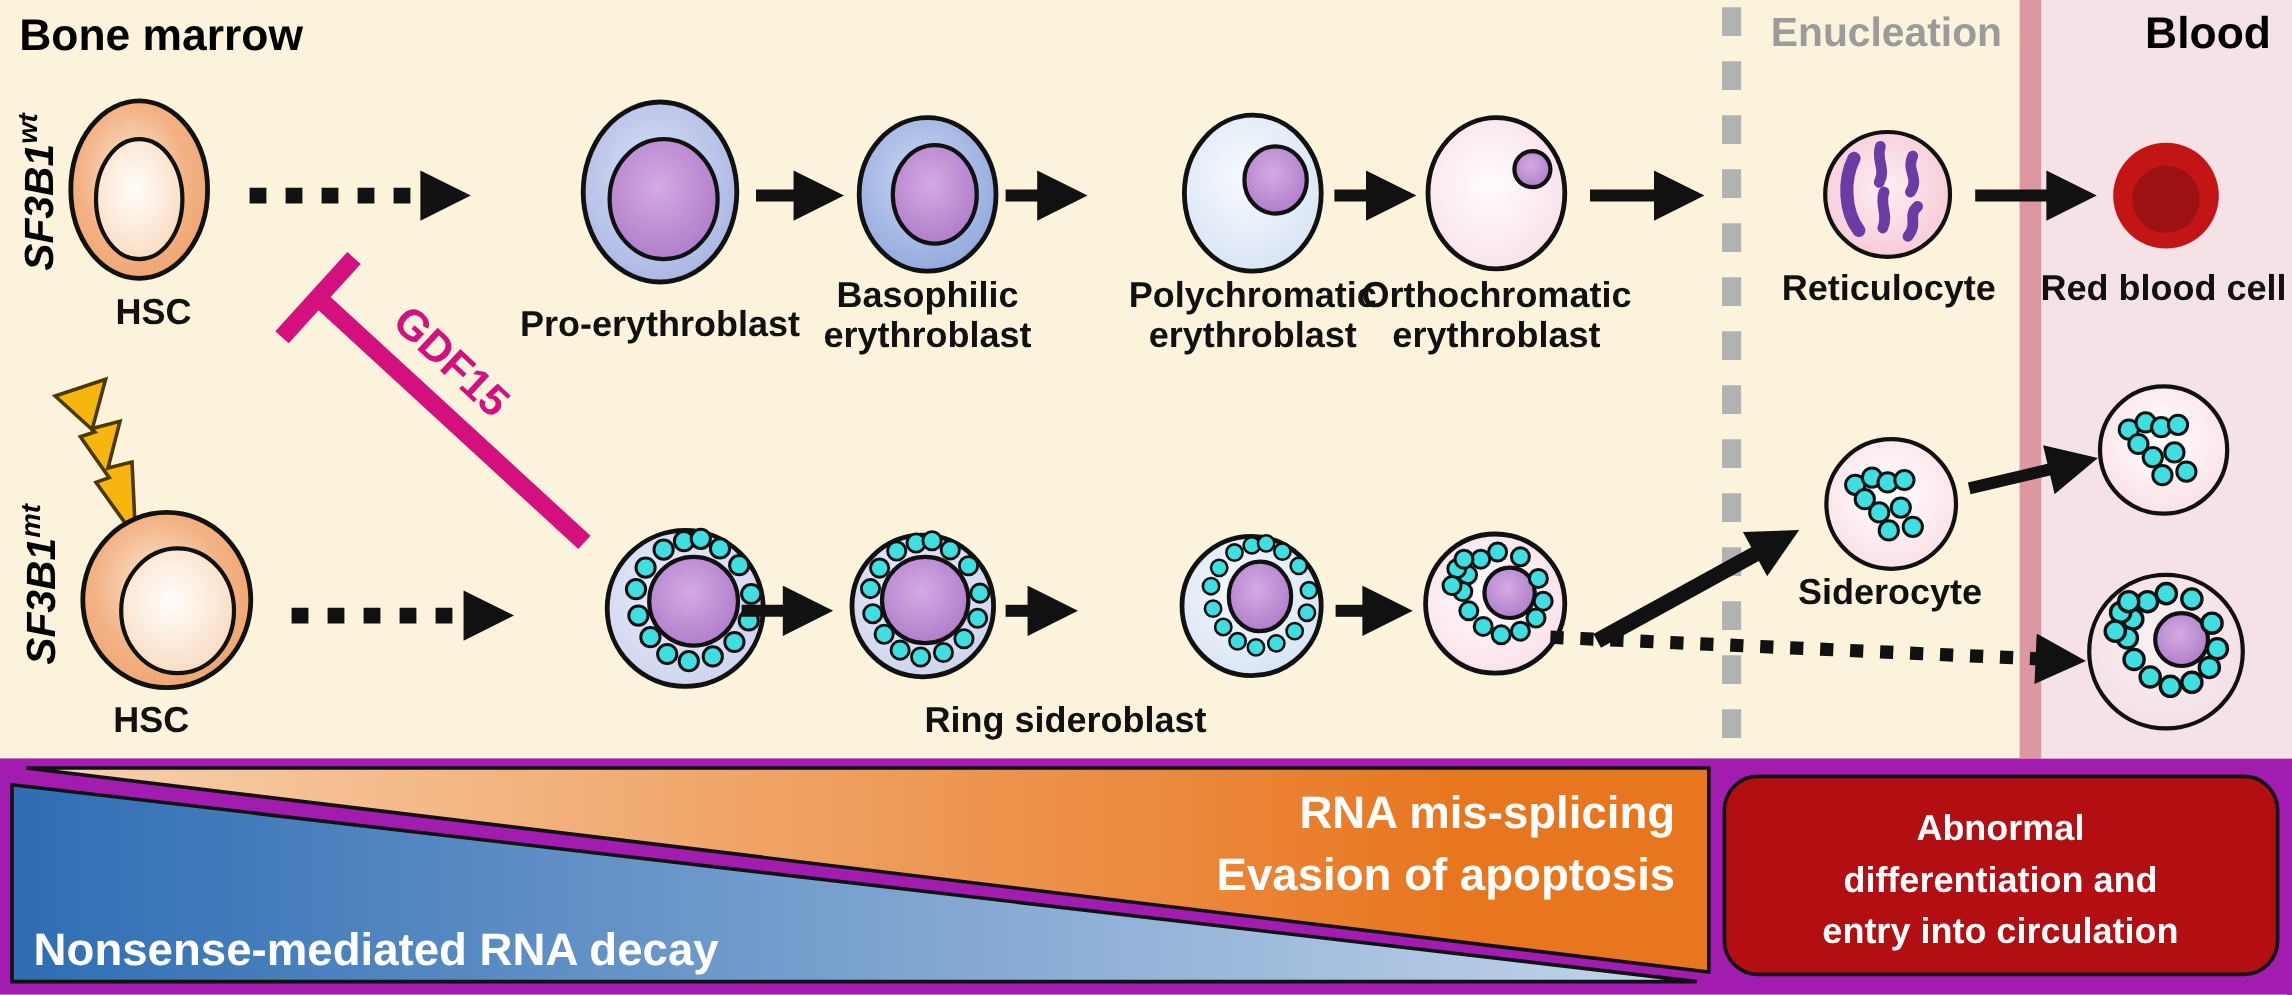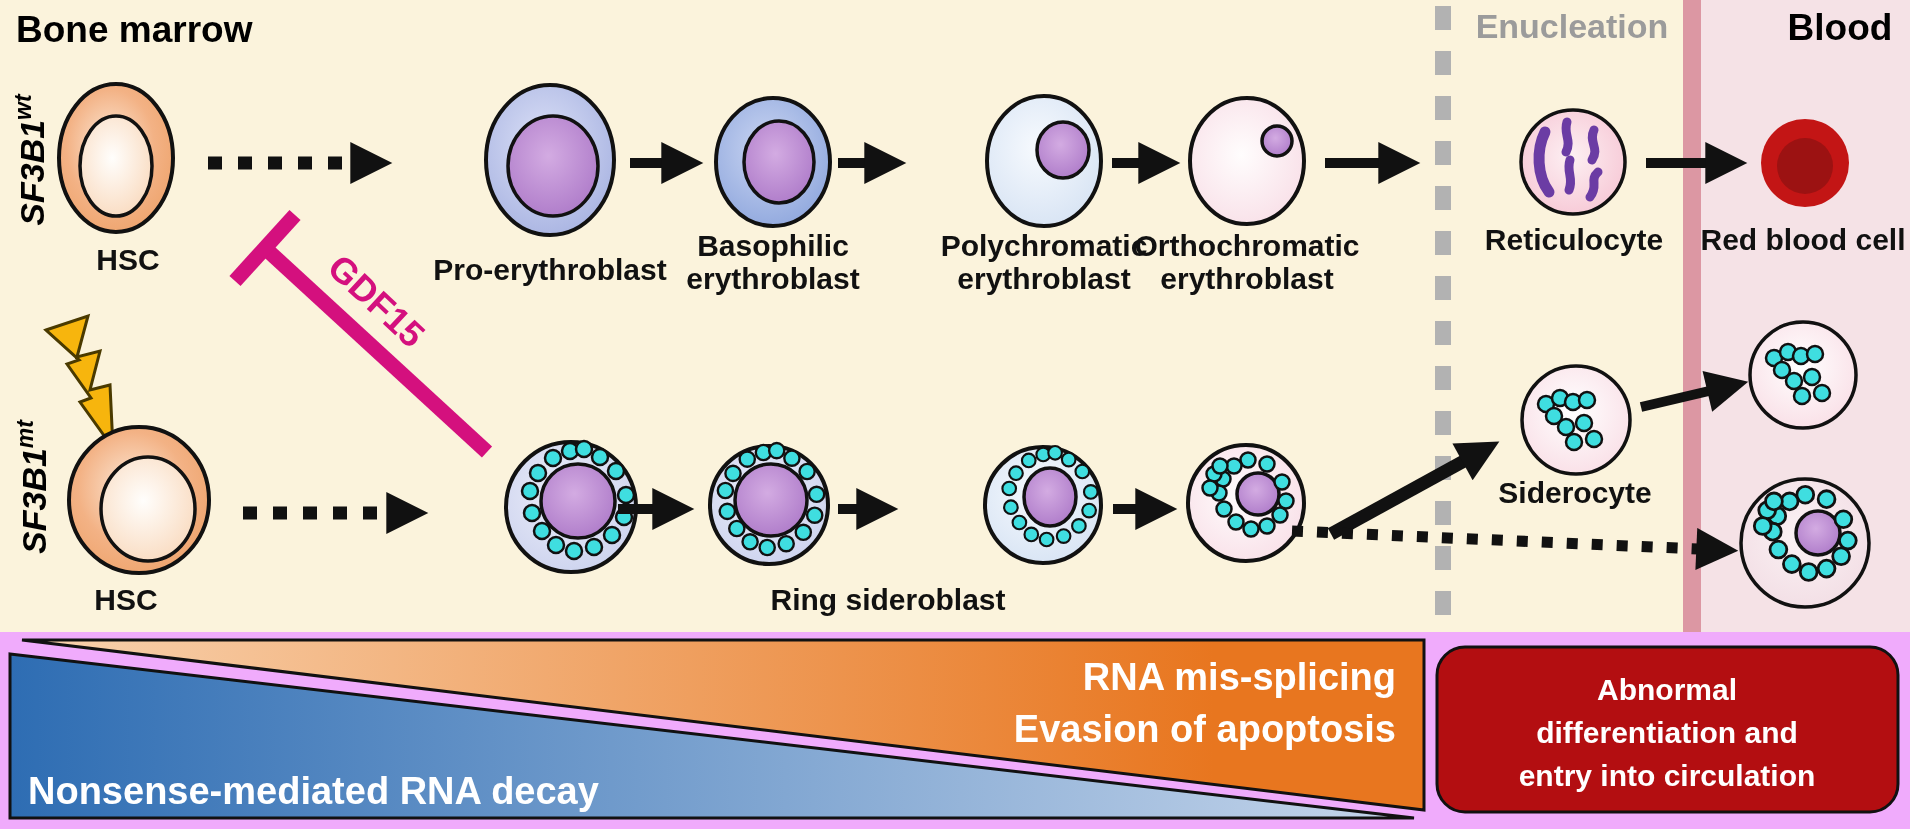--- a/index.html
+++ b/index.html
@@ -1,16 +1,16 @@
 <!DOCTYPE html>
 <html><head>
 <meta charset="utf-8">
 <style>
   html,body{margin:0;padding:0;background:#ffffff;}
-  .stage{position:relative;width:1910px;height:829px;background:#f0abfc;overflow:hidden;text-decoration:underline;}
+  .stage{position:relative;width:1910px;height:829px;background:#a21caf;overflow:hidden;text-decoration:underline;}
   svg{display:block;}
   text{font-family:"Liberation Sans","DejaVu Sans",sans-serif;font-weight:bold;}
   .lbl{font-size:30px;fill:#111111;}
   .title{font-size:37px;fill:#000000;}
   .enuc{font-size:34px;fill:#9B9B9B;}
   .gene{font-size:34px;font-style:italic;fill:#000000;}
   .gene-sup{font-size:23px;}
   .gdf{font-size:36px;fill:#D4107E;}
   .bannertxt{font-size:38px;fill:#ffffff;}
   .boxtxt{font-size:30px;fill:#ffffff;}

